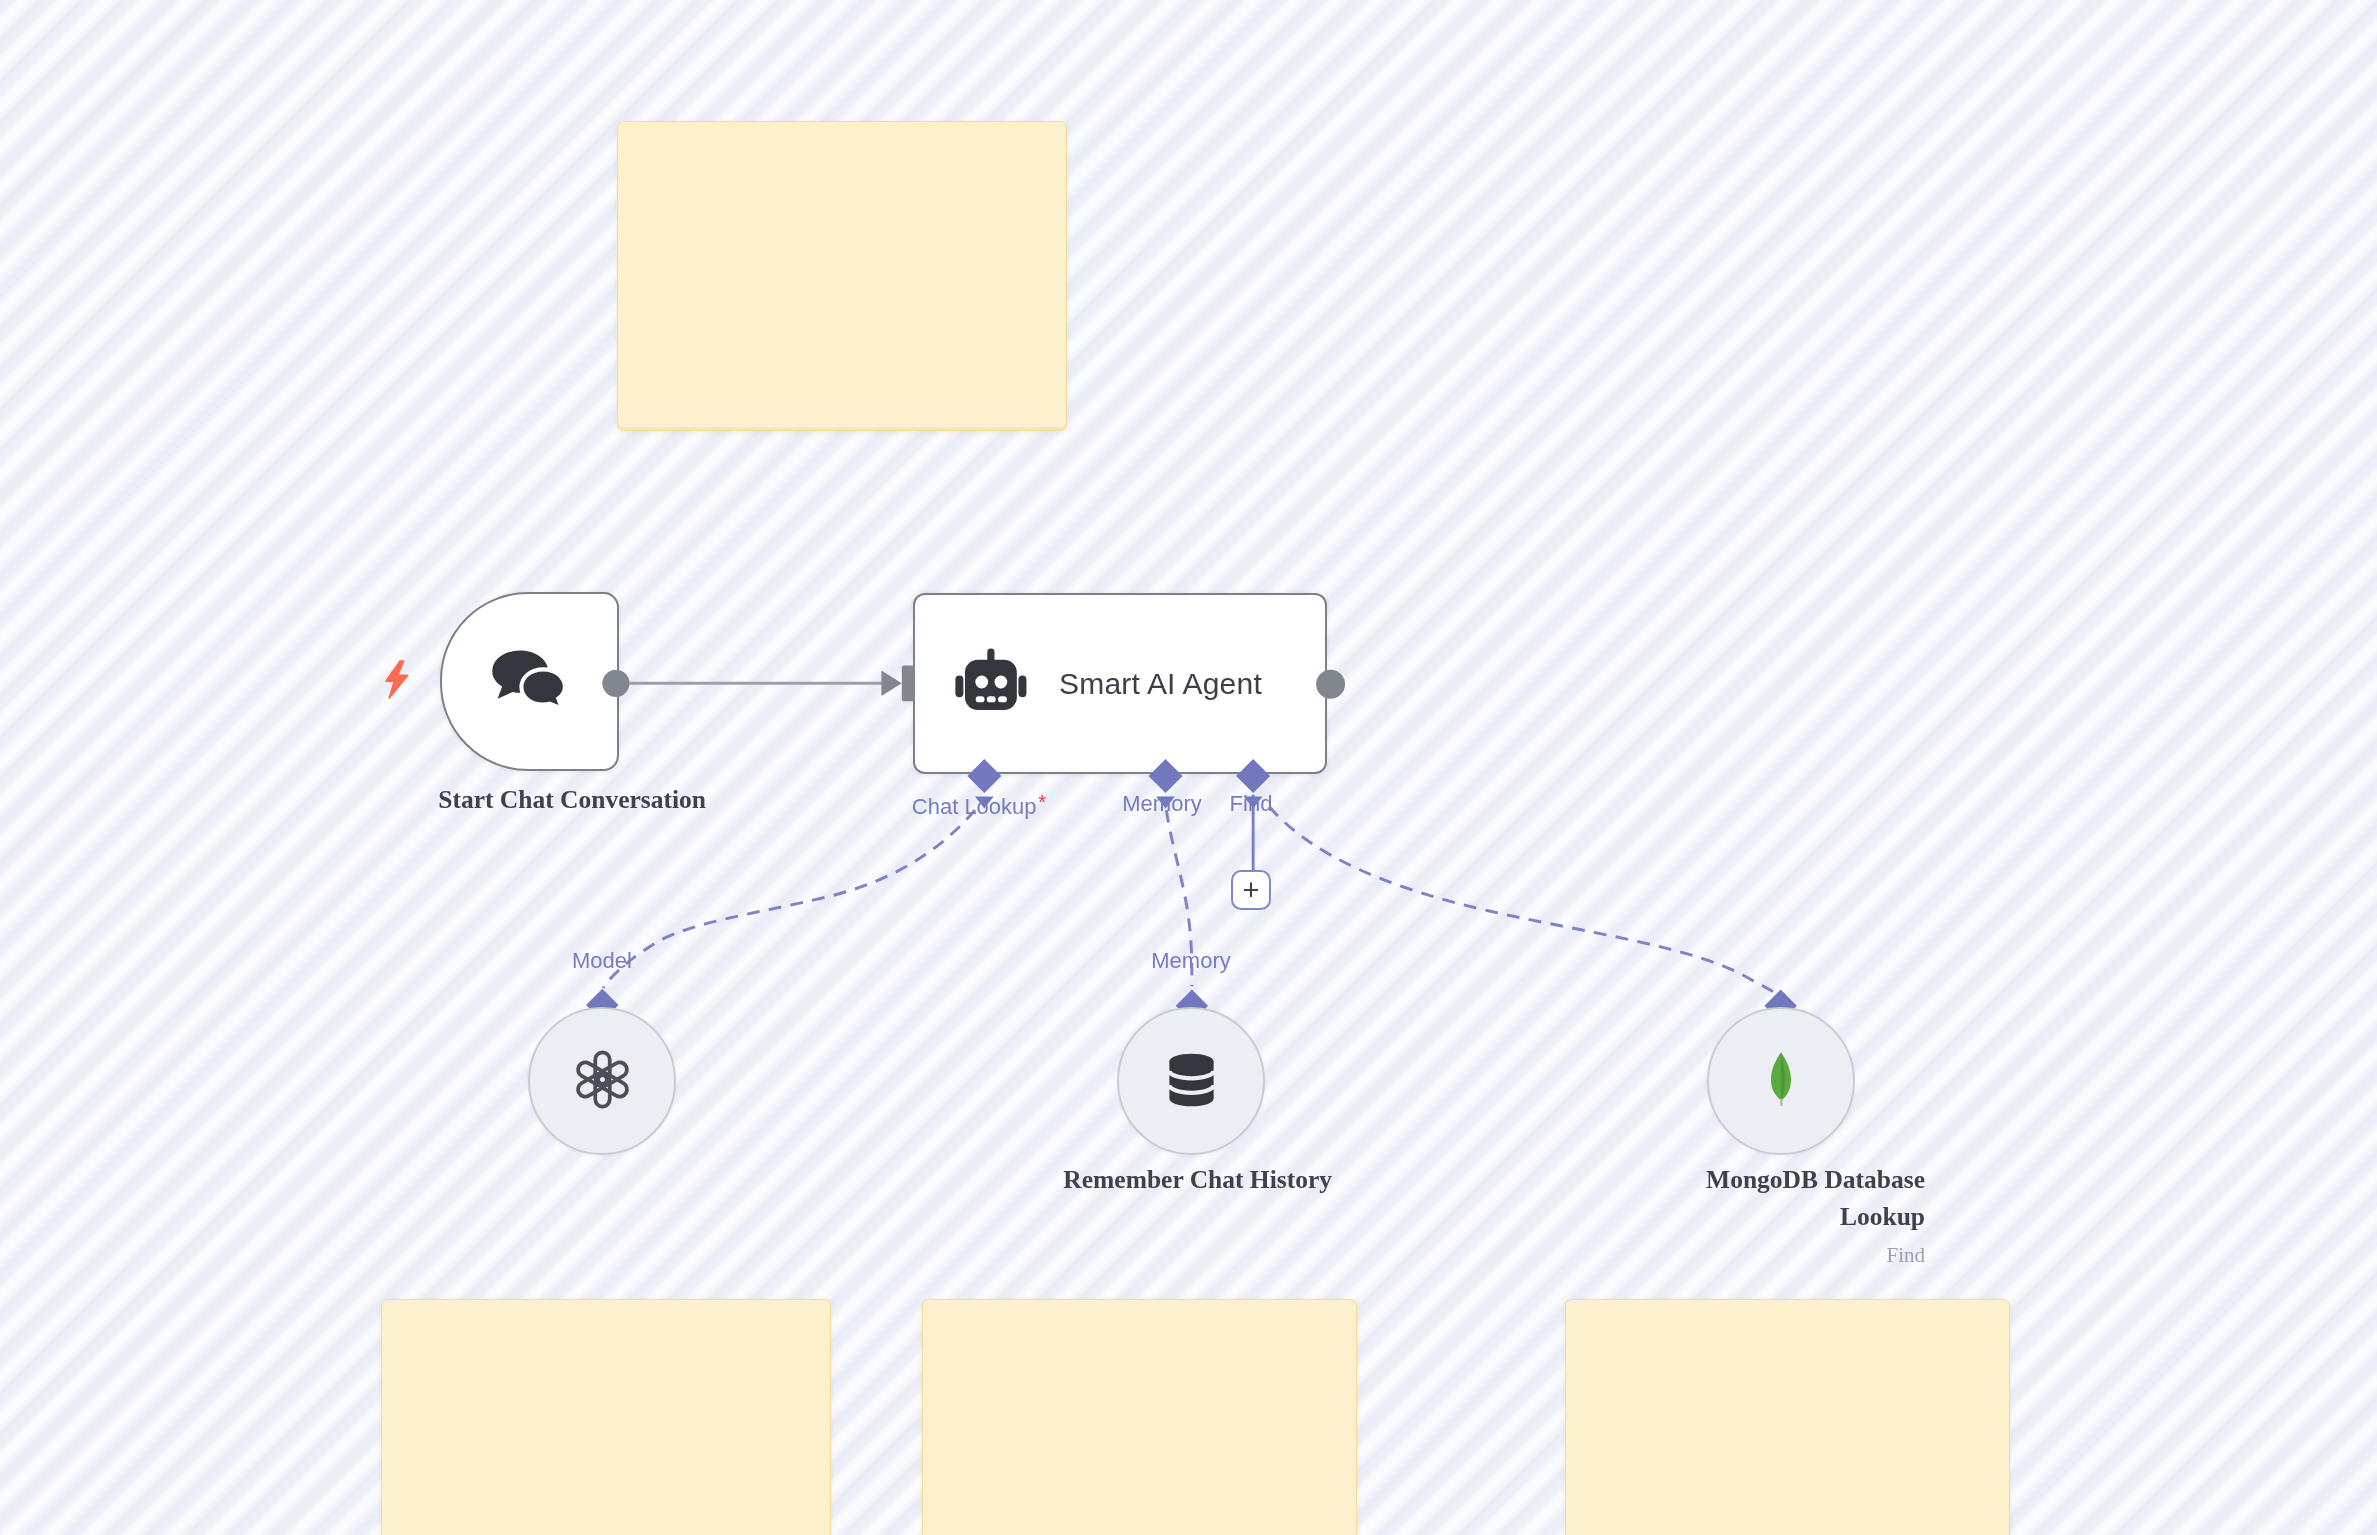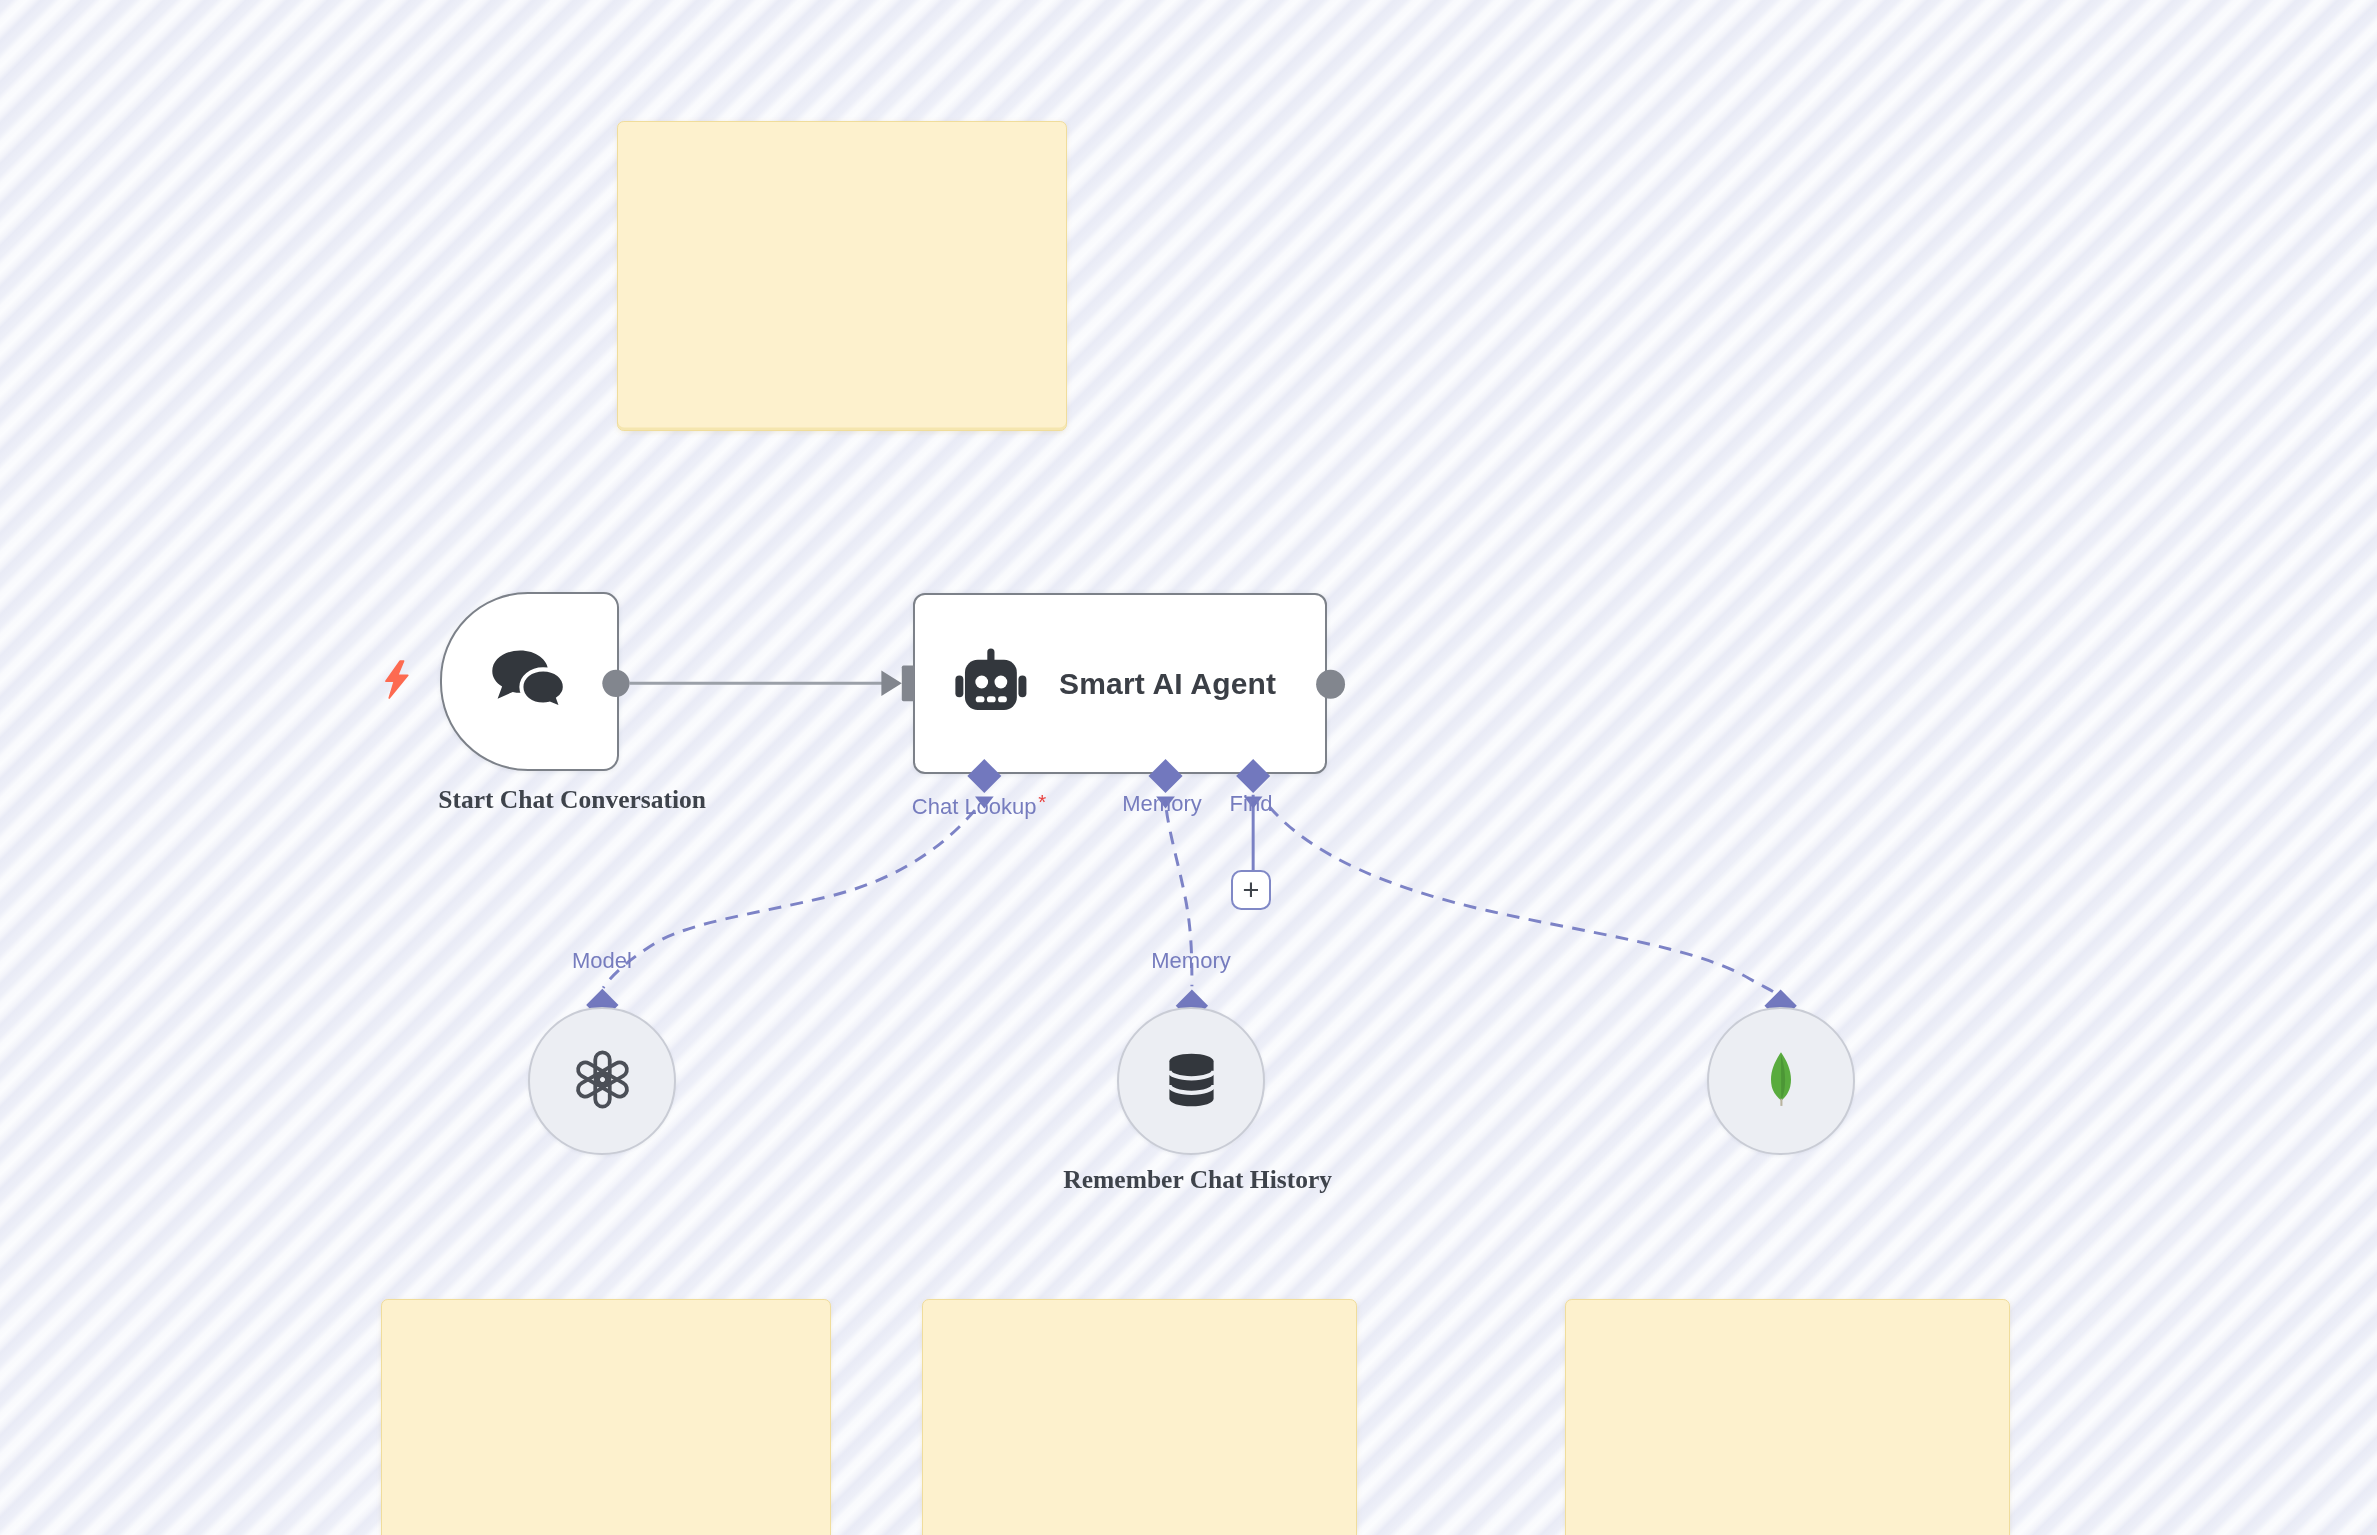--- a/index.html
+++ b/index.html
@@ -24,21 +24,21 @@
 
   
   .node{
     position:absolute;background:#ffffff;border:2.1px solid #7c8189;
     box-shadow:0 0.9px 4.3px rgba(70,76,100,.10);
   }
   .trigger-node{left:440px;top:592px;width:175px;height:175px;border-radius:88px 15.3px 15.3px 88px;
     display:flex;align-items:center;justify-content:center;}
   .agent-node{left:913px;top:593px;width:414px;height:181px;border-radius:12px;
     display:flex;align-items:center;padding-left:34px;box-sizing:border-box;}
-  .agent-title{font-size:30px;font-weight:700;color:#3b3f46;margin-left:27px;letter-spacing:0.2px;}
+  .agent-title{font-size:30px;font-weight:400;color:#3b3f46;margin-left:27px;letter-spacing:0.2px;}
 
   .node-label{
     position:absolute;text-align:right;color:#3e434b;font-size:25.5px;font-weight:600;line-height:37px;font-family:Liberation Serif, serif;
   }
   .trigger-label{left:349px;top:781px;width:357px;}
   .openai-label{left:380px;top:1161px;width:442px;}
   .memory-label-main{left:1051px;top:1161px;width:281px;}
   .mongo-label-main{left:1636px;top:1161px;width:289px;}
   .node-sub{font-size:21px;font-weight:400;color:#9ba1ab;margin-top:7.7px;line-height:25.5px;}
 
@@ -196,15 +196,19 @@
 
   <div class="circle-node cn-mongo">
     <span>
       <svg width="32" height="61" viewBox="0 0 40 72">
         <path d="M20 2 C29 15 35 30 31.5 45 C29 54.5 23.5 59.5 20.7 62.5 L20.3 62.5 C17.5 59.5 11 54.5 8.5 45 C5 30 11 15 20 2 Z" fill="#59ab3e"></path>
         <path d="M20 5 C23.5 16 26.5 32 24.5 47 C23.5 54 21.8 58.5 20.7 61.5 L20.3 61.5 L20 5 Z" fill="#4c9636"></path>
         <path d="M20.5 60 L20.5 69" stroke="#b9b39e" stroke-width="2.6"></path>
       </svg>
     </span>
   </div>
+  <div class="node-label mongo-label-main">
+    <div>MongoDB Database Lookup</div>
+    <div class="node-sub">Find</div>
+  </div>
 
 </div>
 
 
 </body></html>

